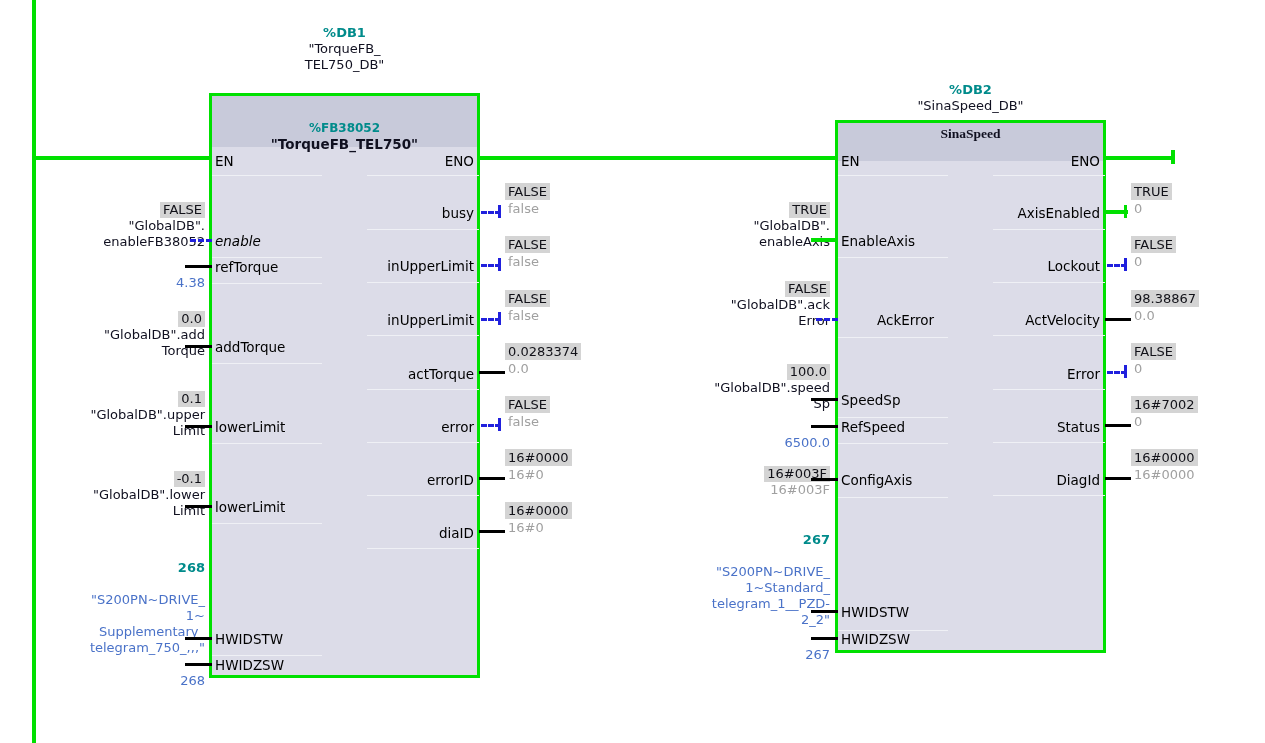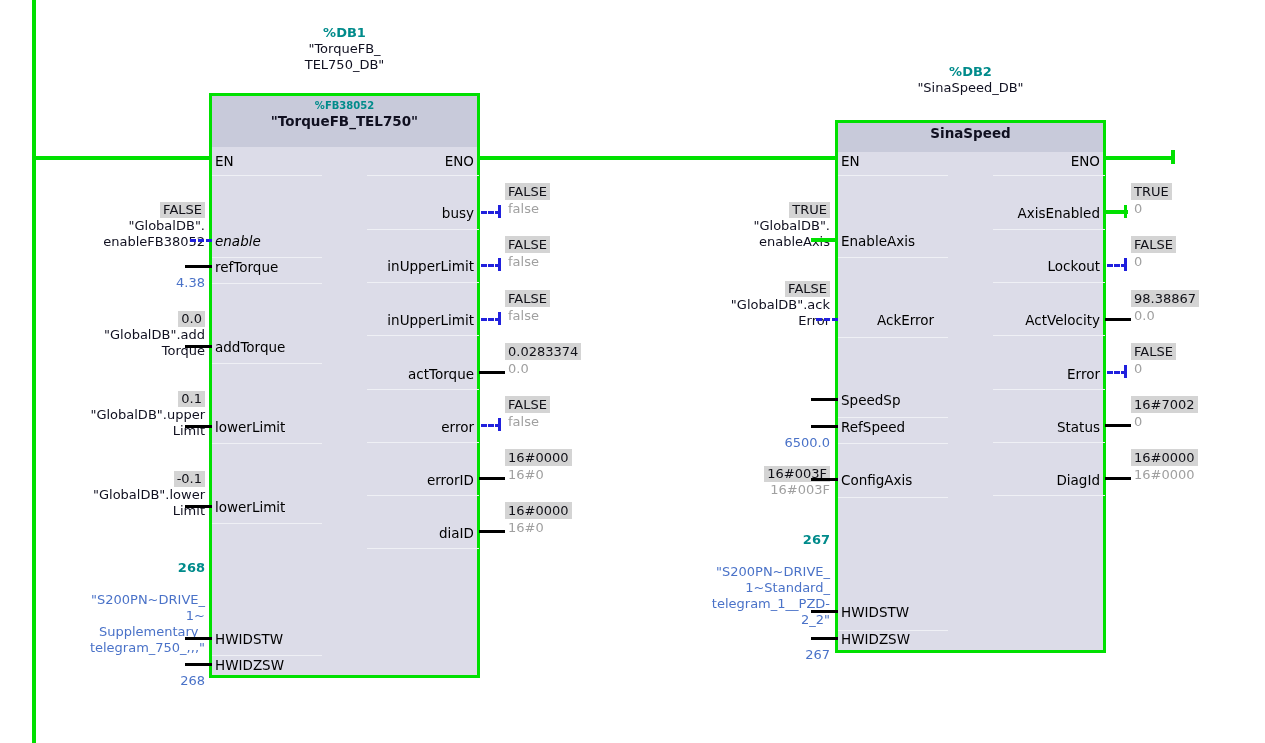--- a/index.html
+++ b/index.html
@@ -13,22 +13,22 @@
 
   
   .rail-v{position:absolute;background:#00e000;width:4px;}
   .wire-h{position:absolute;background:#00e000;height:4px;}
   .wire-term{position:absolute;background:#00e000;width:4px;height:14px;}
 
   
   .fblock{position:absolute;border:3px solid #00e000;background:#dcdce8;box-sizing:border-box;}
   .fb-head{position:absolute;left:0;right:0;top:0;background:#c8cada;box-sizing:border-box;}
   .fb-fbnum{
-    text-align:center;color:#008b8b;font-weight:bold;font-size:10px;
-    line-height:15px;letter-spacing:0px;
+    text-align:center;color:#008b8b;font-weight:bold;font-size:12px;
+    line-height:15px;letter-spacing:0px;margin-top:23px;
   }
   .fb-name{
     text-align:center;color:#101020;font-weight:bold;font-size:13.5px;
     line-height:17px;
   }
   .fb-sep{position:absolute;height:1px;background:#eff0f5;}
 
   
   .dblabel{position:absolute;text-align:center;}
   .dblabel .db-num{color:#008b8b;font-weight:bold;font-size:13px;line-height:16px;display:block;}
@@ -210,27 +210,27 @@
     <span class="sub">16#0</span>
   </div>
   <div class="stub solid" style="left:479px;top:477px;width:26px;"></div>
 
   <div class="outval" style="left:505px;top:502px;">
     <span class="val">16#0000</span>
     <span class="sub">16#0</span>
   </div>
   <div class="stub solid" style="left:479px;top:530px;width:26px;"></div>
 
-  <div class="dblabel" style="left:835px;top:64px;width:271px;">
+  <div class="dblabel" style="left:835px;top:82px;width:271px;">
     <span class="db-num">%DB2</span>
     <span class="db-name">"SinaSpeed_DB"</span>
   </div>
 
   <div class="fblock" style="left:835px;top:120px;width:271px;height:533px;">
-    <div class="fb-head" style="height:29px;">
+    <div class="fb-head" style="height:38px;font-family:Liberation Serif, serif;">
       <div class="fb-name" style="padding-top:2px;">SinaSpeed</div>
     </div>
     <div class="fb-sep" style="left:0px;top:52px;width:110px;"></div>
     <div class="fb-sep" style="left:0px;top:134px;width:110px;"></div>
     <div class="fb-sep" style="left:0px;top:214px;width:110px;"></div>
     <div class="fb-sep" style="left:0px;top:294px;width:110px;"></div>
     <div class="fb-sep" style="left:0px;top:320px;width:110px;"></div>
     <div class="fb-sep" style="left:0px;top:374px;width:110px;"></div>
     <div class="fb-sep" style="left:0px;top:507px;width:110px;"></div>
     <div class="fb-sep" style="left:155px;top:52px;width:112px;"></div>
@@ -266,20 +266,25 @@
   </div>
   <div class="stub green" style="left:811px;top:238px;width:27px;"></div>
 
   <div class="operand" style="left:640px;top:265px;width:190px;">
     <span class="val">FALSE</span>
     <span class="sym">"GlobalDB".ack
 Error</span>
   </div>
   <div class="stub-dash" style="left:816px;top:318px;width:22px;"></div>
 
+  <div class="operand" style="left:640px;top:348px;width:190px;">
+    <span class="val">100.0</span>
+    <span class="sym">"GlobalDB".speed
+Sp</span>
+  </div>
   <div class="stub solid" style="left:811px;top:398px;width:27px;"></div>
 
   <div class="operand" style="left:640px;top:419px;width:190px;">
     <span class="sym blue">6500.0</span>
   </div>
   <div class="stub solid" style="left:811px;top:425px;width:27px;"></div>
 
   <div class="operand" style="left:640px;top:450px;width:190px;">
     <span class="val">16#003F</span>
     <span class="sym" style="color:#a0a0a0;">16#003F</span>

